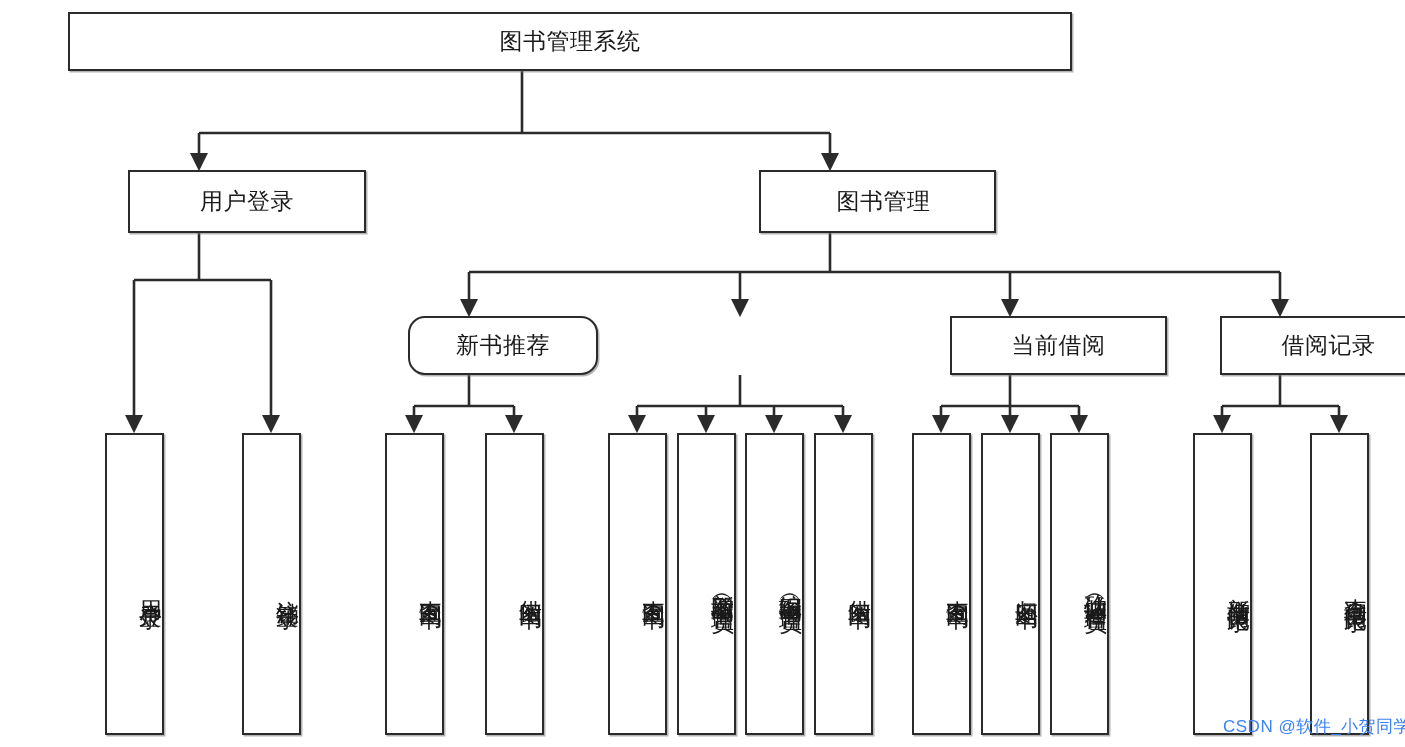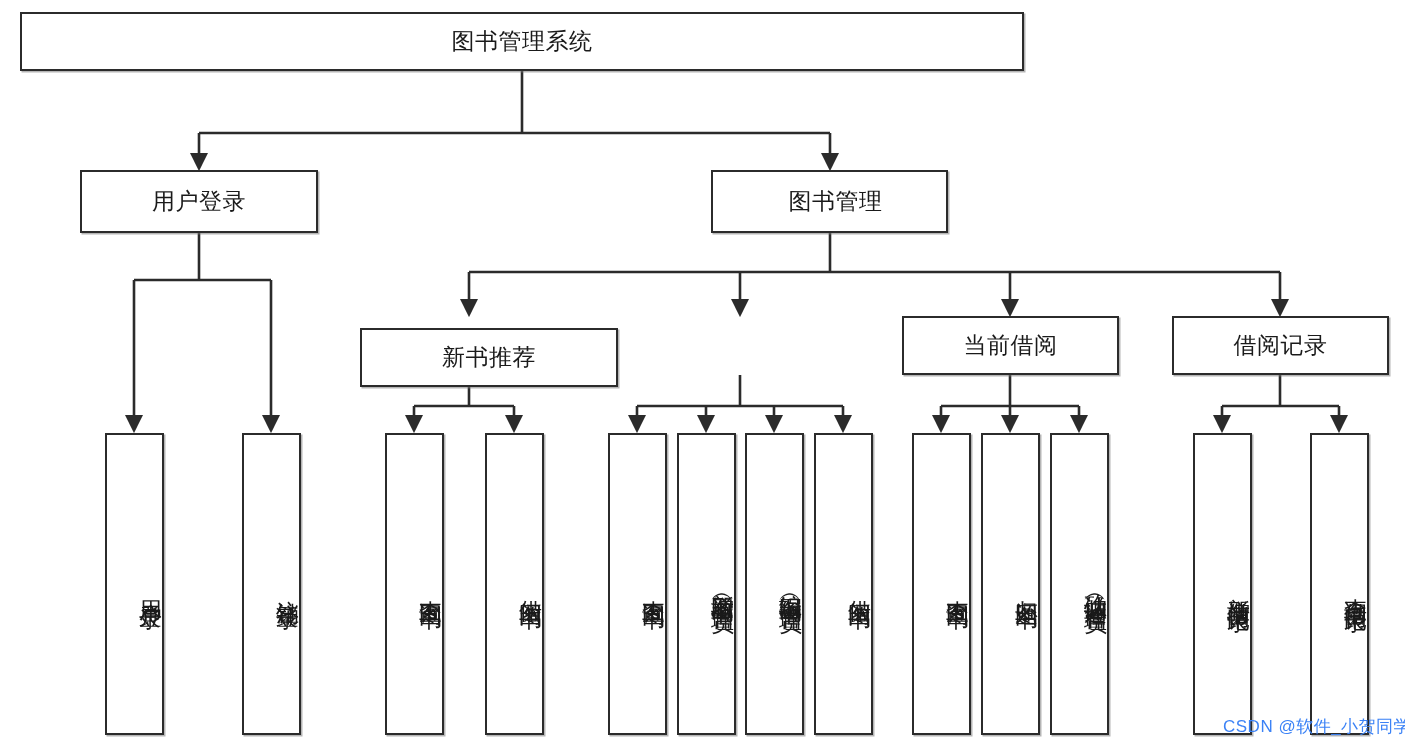--- a/index.html
+++ b/index.html
@@ -32,20 +32,21 @@
     box-shadow: 1.5px 1.5px 0 rgba(120,120,120,0.55);
     display: flex;
     align-items: center;
     justify-content: center;
     color: #1a1a1a;
   }
   .node.horizontal {
     font-size: 23px;
     letter-spacing: 0.5px;
     line-height: 1.1;
+    margin-left: 48px;
   }
   .node.vertical {
     writing-mode: vertical-rl;
     text-orientation: upright;
     font-size: 23px;
     letter-spacing: 2.5px;
     line-height: 1.0;
     padding-top: 6px;
     align-items: flex-start;
     justify-content: center;
@@ -112,21 +113,21 @@
       <path d="M 1222 406 L 1222 424" marker-end="url(#arrow)"></path>
       <path d="M 1339 406 L 1339 424" marker-end="url(#arrow)"></path>
     </g>
   </svg>
 
   <div class="node horizontal" style="left:20px; top:12px; width:1004px; height:59px;">图书管理系统</div>
 
   <div class="node horizontal" style="left:80px; top:170px; width:238px; height:63px;">用户登录</div>
   <div class="node horizontal" style="left:711px; top:170px; width:237px; height:63px;padding-left:12px;">图书管理</div>
 
-  <div class="node horizontal" style="left:360px; top:328px; width:258px; height:59px;">新书推荐</div>
+  <div class="node horizontal" style="left:360px; top:316px; width:190px; height:59px;border-radius:17px;">新书推荐</div>
   <div class="node horizontal" style="left:902px; top:316px; width:217px; height:59px;">当前借阅</div>
   <div class="node horizontal" style="left:1172px; top:316px; width:217px; height:59px;">借阅记录</div>
 
   <div class="node vertical" style="left:105px; top:433px; width:59px; height:302px;">用户登录</div>
   <div class="node vertical" style="left:242px; top:433px; width:59px; height:302px;">注销登录</div>
 
   <div class="node vertical" style="left:385px; top:433px; width:59px; height:302px;">查询图书</div>
   <div class="node vertical" style="left:485px; top:433px; width:59px; height:302px;">借阅图书</div>
 
   <div class="node vertical" style="left:608px; top:433px; width:59px; height:302px;">查询图书</div>

